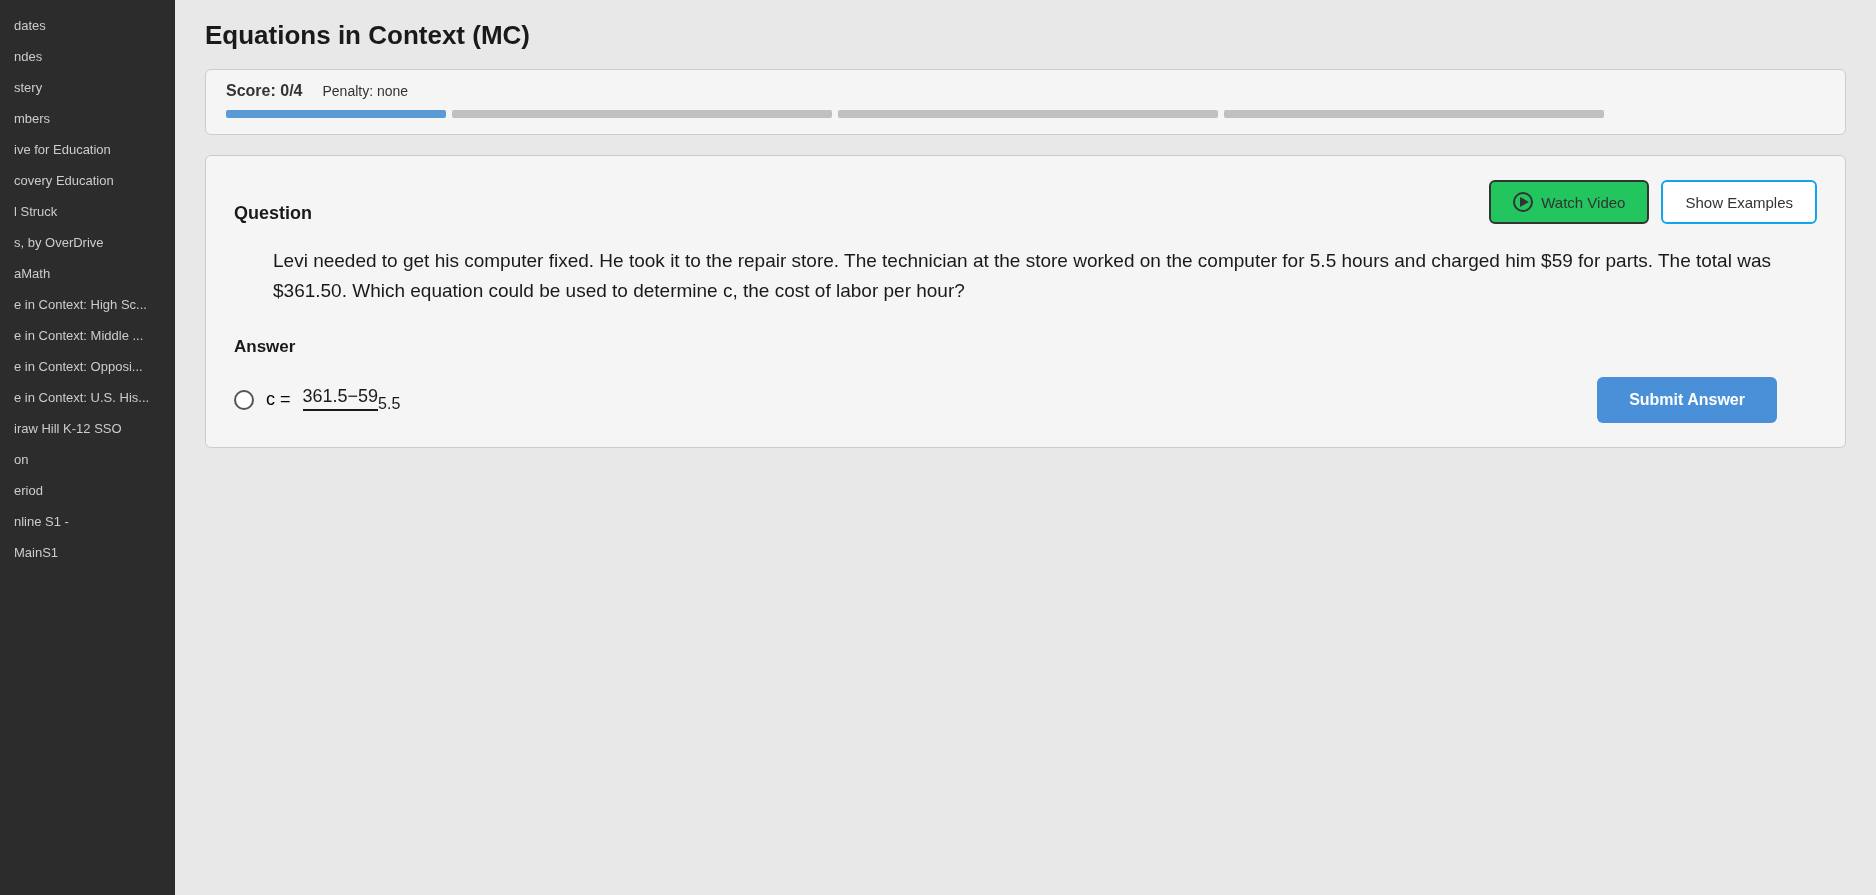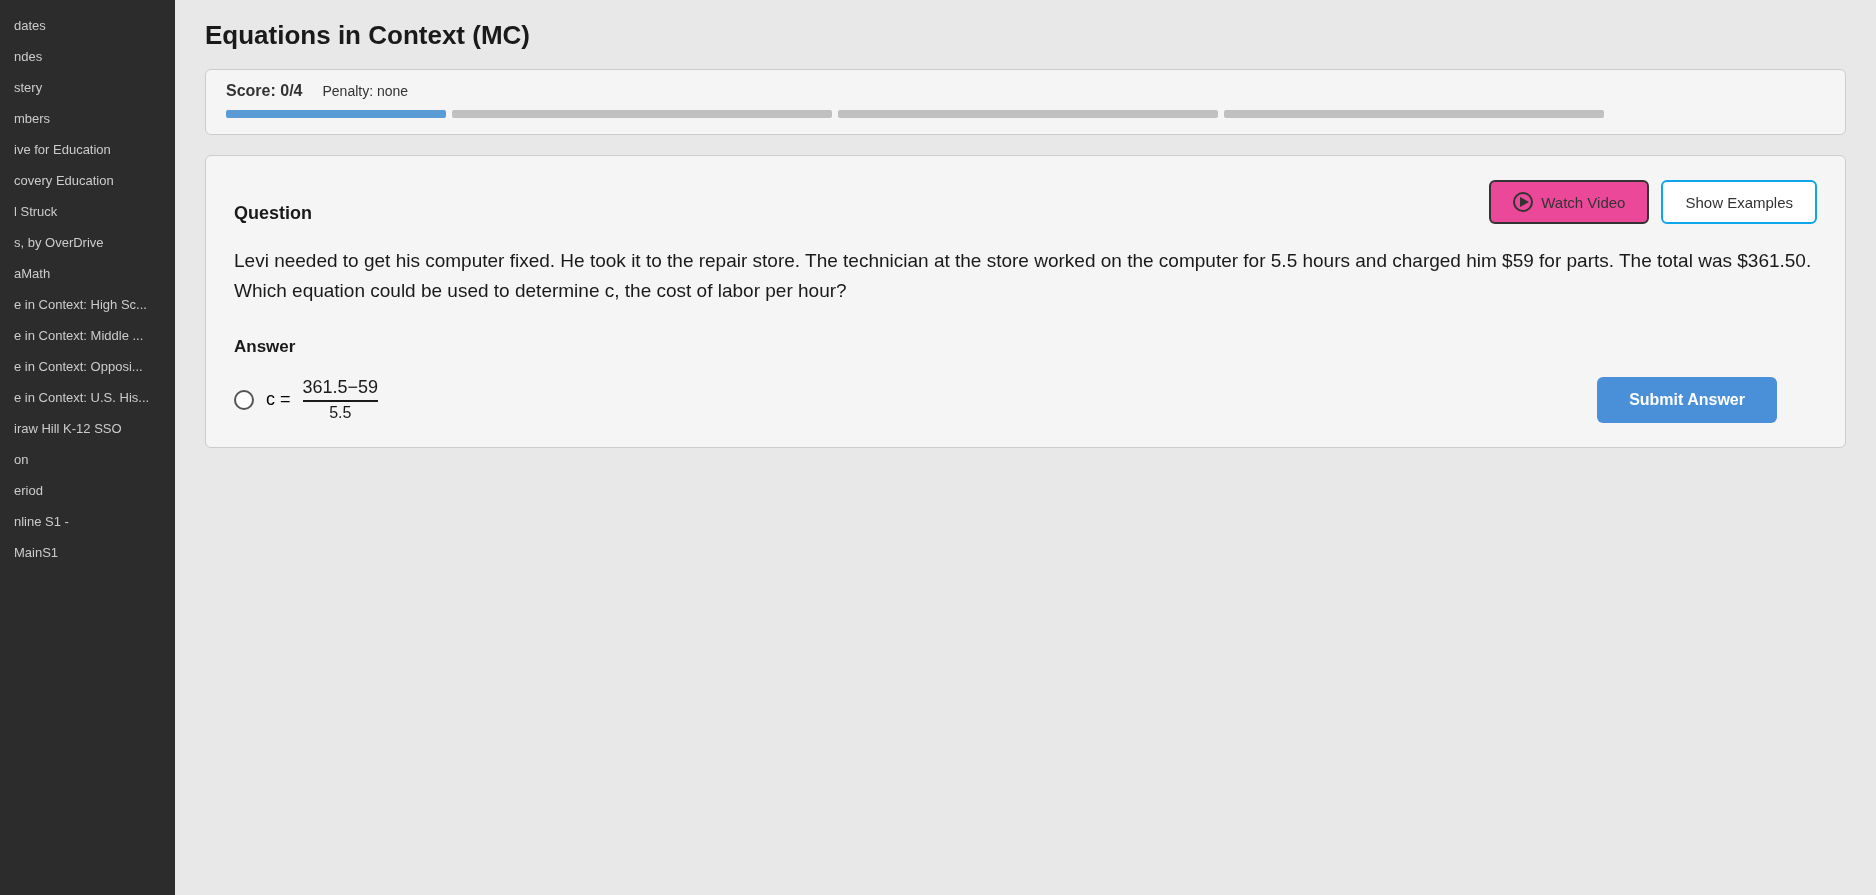--- a/index.html
+++ b/index.html
@@ -133,21 +133,21 @@
       gap: 12px;
     }
 
     .watch-video-btn {
       display: flex;
       align-items: center;
       gap: 8px;
       padding: 10px 22px;
       border: 2px solid #333;
       border-radius: 6px;
-      background: #ec4899;
+      background: #22c55e;
       font-size: 15px;
       cursor: pointer;
       color: #333;
     }
 
     .watch-video-btn .play-icon {
       width: 20px;
       height: 20px;
       border-radius: 50%;
       border: 2px solid #333;
@@ -173,20 +173,21 @@
       font-size: 15px;
       cursor: pointer;
       color: #333;
     }
 
     .question-text {
       font-size: 19px;
       line-height: 1.6;
       color: #1a1a1a;
       margin-bottom: 30px;
+      margin-left: 39px;
     }
 
     .answer-section {
       margin-top: 10px;
     }
 
     .answer-label {
       font-size: 17px;
       font-weight: bold;
       color: #1a1a1a;
@@ -210,22 +211,22 @@
       cursor: pointer;
     }
 
     .option-text {
       font-size: 18px;
       color: #1a1a1a;
     }
 
     .fraction-expr {
       display: flex;
-      flex-direction: column;
-      align-items: center;
+      flex-direction: row;
+      align-items: flex-end;
       font-size: 18px;
       color: #1a1a1a;
     }
 
     .fraction-top {
       border-bottom: 2px solid #1a1a1a;
       padding-bottom: 2px;
       margin-bottom: 2px;
     }
 

